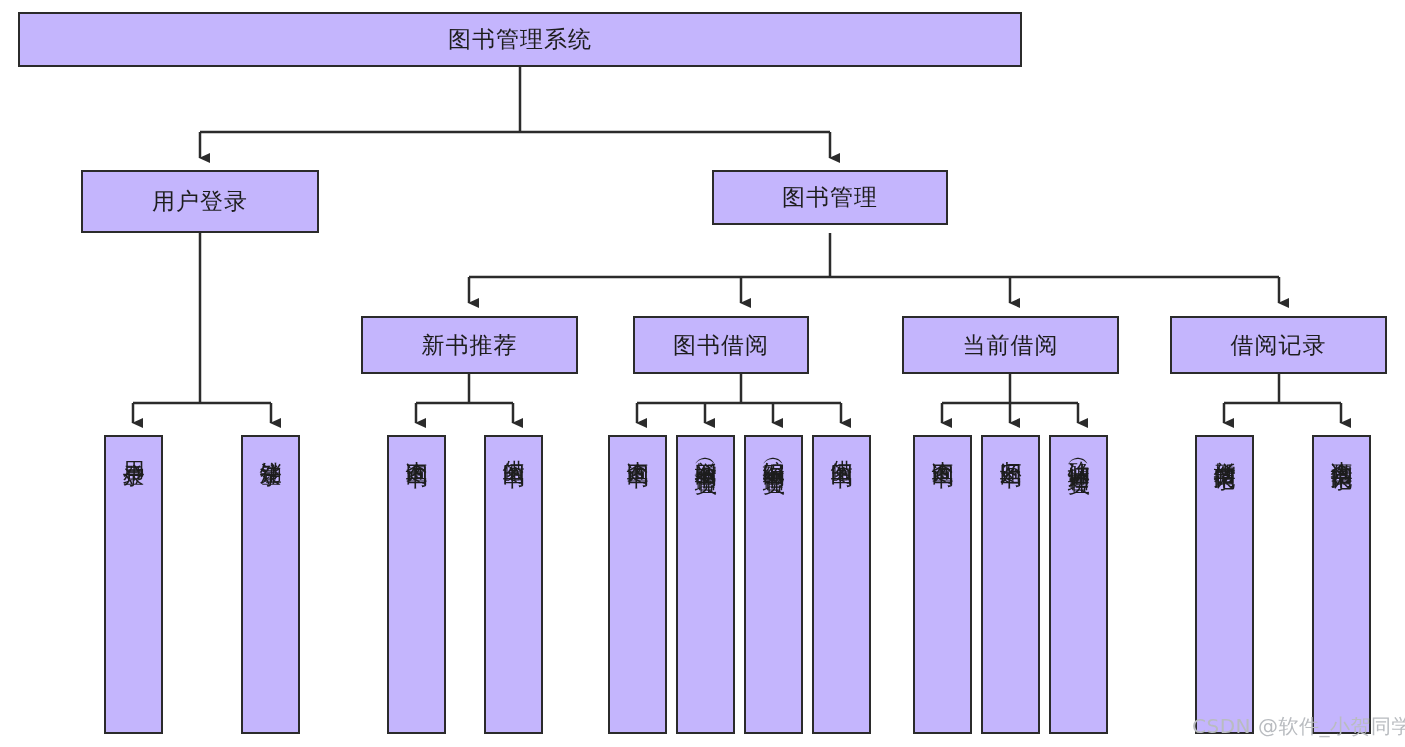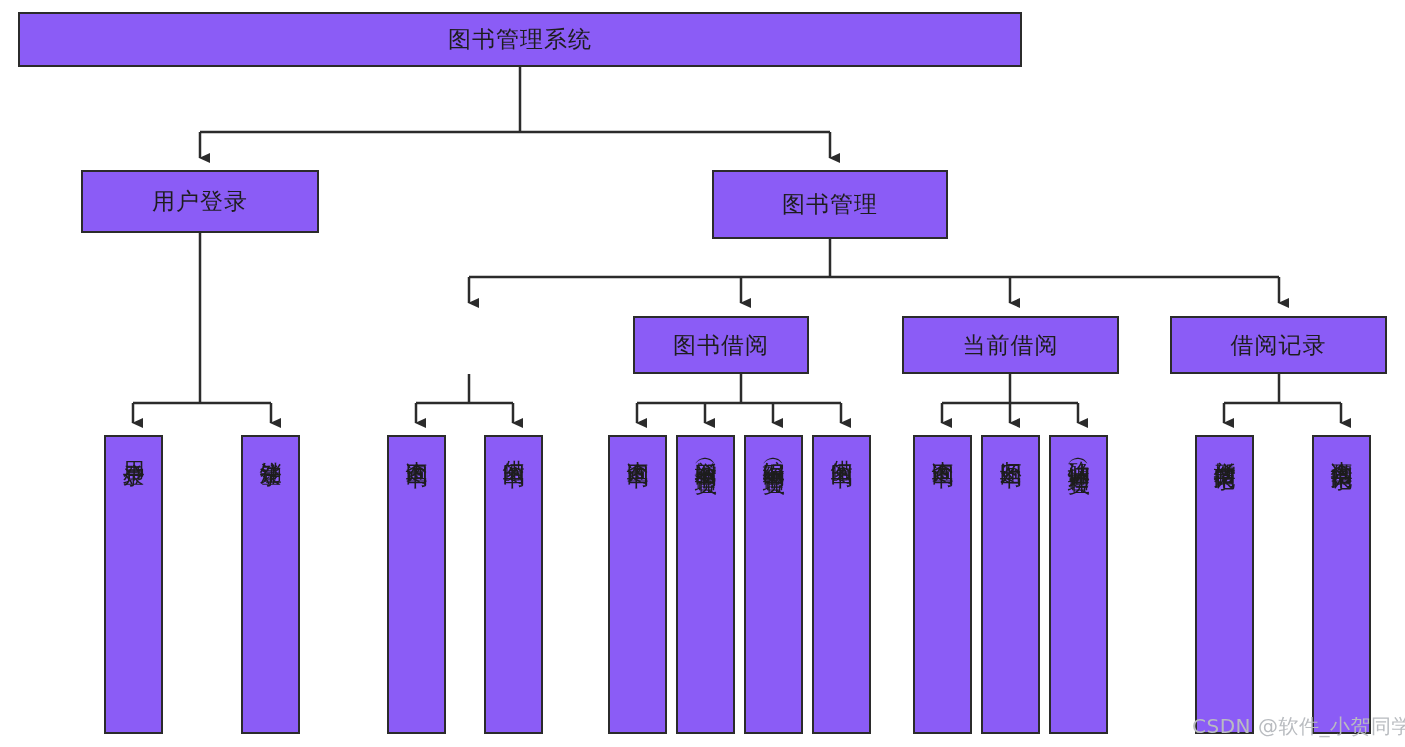--- a/index.html
+++ b/index.html
@@ -1,20 +1,20 @@
 <!DOCTYPE html>
 <html><head>
 <meta charset="utf-8">
 <style>
   html,body{margin:0;padding:0;background:#ffffff;}
   body{font-family:"DejaVu Sans","Liberation Sans",sans-serif;}
   #canvas{position:relative;width:1405px;height:747px;background:#ffffff;overflow:hidden;}
   svg.edges{position:absolute;left:0;top:0;width:1405px;height:747px;pointer-events:none;}
 
-  .node{position:absolute;box-sizing:border-box;background:#8b5cf6;
+  .node{position:absolute;box-sizing:border-box;background:#c4b5fd;
         border:2.5px solid #2b2b2b;display:flex;align-items:center;justify-content:center;text-align:right;}
   .node .lbl{color:#1d1d1d;white-space:nowrap;}
 
   
   .node.h .lbl{font-size:23px;letter-spacing:1px;}
   .node.root .lbl{font-size:23px;}
 
   
   .node.v{padding-top:6px;align-items:flex-start;justify-content:center;}
   .node.v .lbl{writing-mode:vertical-rl;text-orientation:upright;
@@ -78,24 +78,27 @@
     </g>
   </svg>
 
   <div class="node h root" style="left:18px;top:12px;width:1004px;height:55px;">
     <span class="lbl">图书管理系统</span>
   </div>
 
   <div class="node h" style="left:81px;top:170px;width:238px;height:63px;">
     <span class="lbl">用户登录</span>
   </div>
-  <div class="node h" style="left:712px;top:170px;width:236px;height:69px;">
+  <div class="node h" style="left:712px;top:170px;width:236px;height:55px;">
     <span class="lbl">图书管理</span>
   </div>
 
+  <div class="node h" style="left:361px;top:316px;width:217px;height:58px;">
+    <span class="lbl">新书推荐</span>
+  </div>
   <div class="node h" style="left:633px;top:316px;width:176px;height:58px;">
     <span class="lbl">图书借阅</span>
   </div>
   <div class="node h" style="left:1170px;top:316px;width:217px;height:58px;">
     <span class="lbl">借阅记录</span>
   </div>
   <div class="node h" style="left:902px;top:316px;width:217px;height:58px;">
     <span class="lbl">当前借阅</span>
   </div>
 

